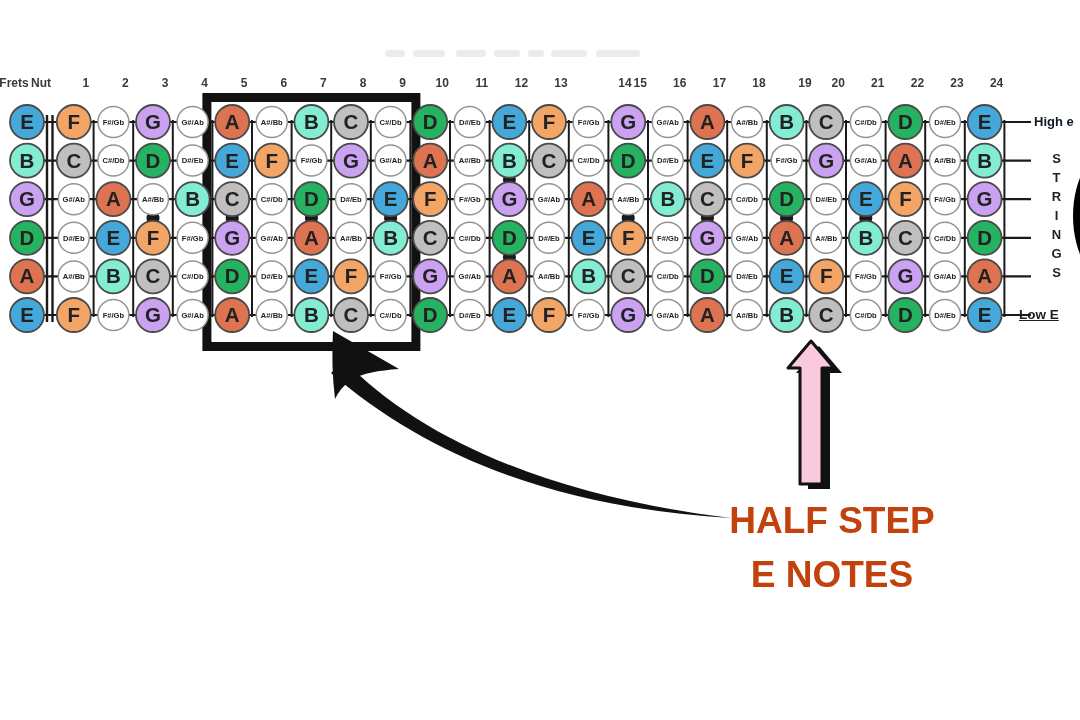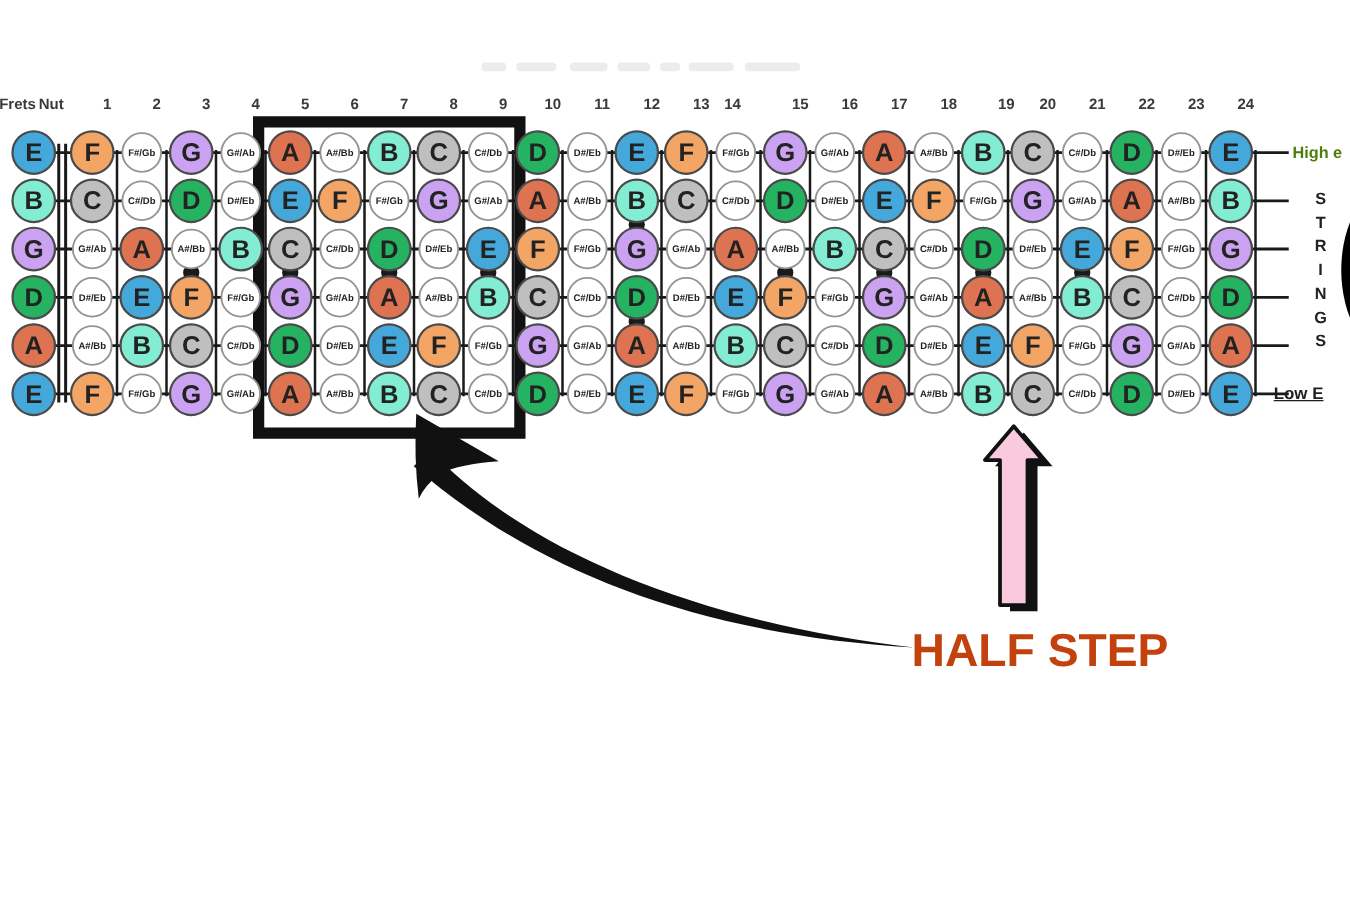--- a/index.html
+++ b/index.html
@@ -2,21 +2,21 @@
 <html><head>
 <meta charset="utf-8">
 <style>
   html,body{margin:0;padding:0;background:#fff;}
   .stage{position:relative;width:1080px;height:720px;overflow:hidden;background:#ffffff;
          font-family:"Liberation Sans",sans-serif;}
   .remnant span{position:absolute;top:50px;height:7px;background:#ececec;border-radius:3px;}
   #board-svg{position:absolute;left:0;top:0;}
   .fret-hdr{position:absolute;top:76px;transform:translateX(-50%);
             font:600 12px "Liberation Sans",sans-serif;color:#3a3a3a;white-space:nowrap;}
-  #high-e-label{position:absolute;left:1034px;top:114px;font:600 13px "Liberation Sans",sans-serif;color:#4d7c0f;}
+  #high-e-label{position:absolute;left:1034px;top:114px;font:600 13px "Liberation Sans",sans-serif;color:#0f172a;}
   #low-e-label{position:absolute;left:1019px;top:307px;font:600 13.5px "Liberation Sans",sans-serif;color:#1e1e1e;text-decoration:underline;}
   #strings-vertical{position:absolute;left:1049px;top:151px;writing-mode:vertical-rl;text-orientation:upright;
                     letter-spacing:4px;font:600 13px "Liberation Sans",sans-serif;color:#222;}
   #edge-circle{position:absolute;left:1073px;top:146px;width:86px;height:140px;background:#000;border-radius:50%;}
   #callout{position:absolute;left:652px;top:494px;width:360px;text-align:center;
            font:600 37px/53.5px "Liberation Sans",sans-serif;color:#c2410c;}
 </style>
 </head>
 <body>
 
@@ -41,21 +41,21 @@
       <span class="fret-hdr" style="left: 204.6px;">4</span>
       <span class="fret-hdr" style="left: 244.2px;">5</span>
       <span class="fret-hdr" style="left: 283.8px;">6</span>
       <span class="fret-hdr" style="left: 323.4px;">7</span>
       <span class="fret-hdr" style="left: 363px;">8</span>
       <span class="fret-hdr" style="left: 402.6px;">9</span>
       <span class="fret-hdr" style="left: 442.2px;">10</span>
       <span class="fret-hdr" style="left: 481.8px;">11</span>
       <span class="fret-hdr" style="left: 521.4px;">12</span>
       <span class="fret-hdr" style="left: 561px;">13</span>
-      <span class="fret-hdr" style="left: 586px;">14</span>
+      <span class="fret-hdr" style="left: 625px;">14</span>
       <span class="fret-hdr" style="left: 640.2px;">15</span>
       <span class="fret-hdr" style="left: 679.8px;">16</span>
       <span class="fret-hdr" style="left: 719.4px;">17</span>
       <span class="fret-hdr" style="left: 759px;">18</span>
       <span class="fret-hdr" style="left: 805px; text-align: right;">19</span>
       <span class="fret-hdr" style="left: 838.2px;">20</span>
       <span class="fret-hdr" style="left: 877.8px;">21</span>
       <span class="fret-hdr" style="left: 917.4px;">22</span>
       <span class="fret-hdr" style="left: 957px;">23</span>
       <span class="fret-hdr" style="left: 996.6px; text-align: center;">24</span>
@@ -417,15 +417,16 @@
     </g>
   </svg>
 
   <div id="high-e-label">High e</div>
   <div id="low-e-label">Low E</div>
   <div id="strings-vertical">STRINGS</div>
   <div id="edge-circle"></div>
 
   <div id="callout">
     <div class="callout-line">HALF STEP</div>
+    <div class="callout-line">E NOTES</div>
   </div>
 
 </div>
 
 </body></html>

